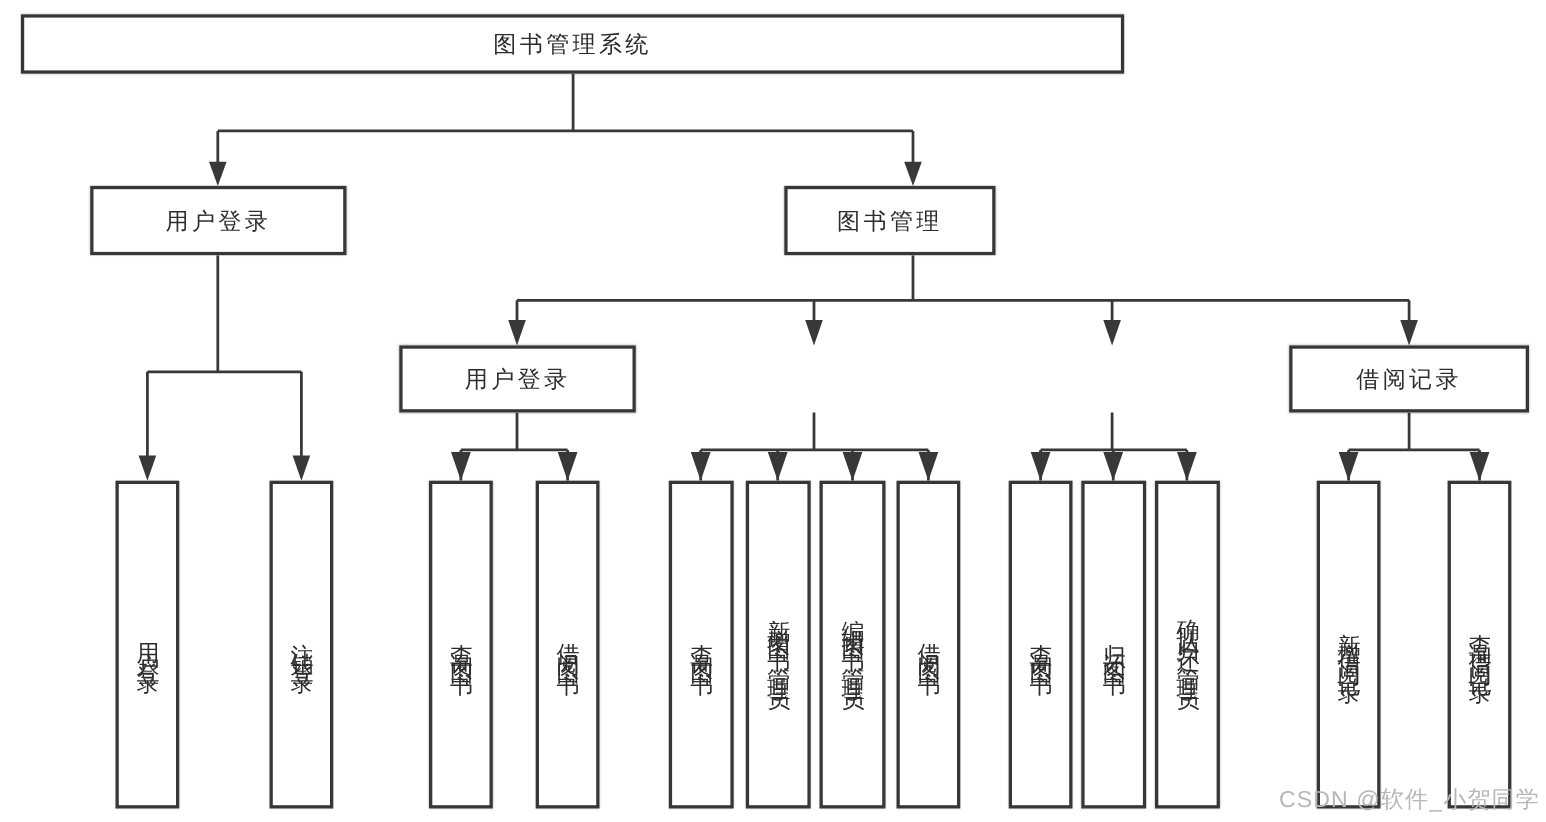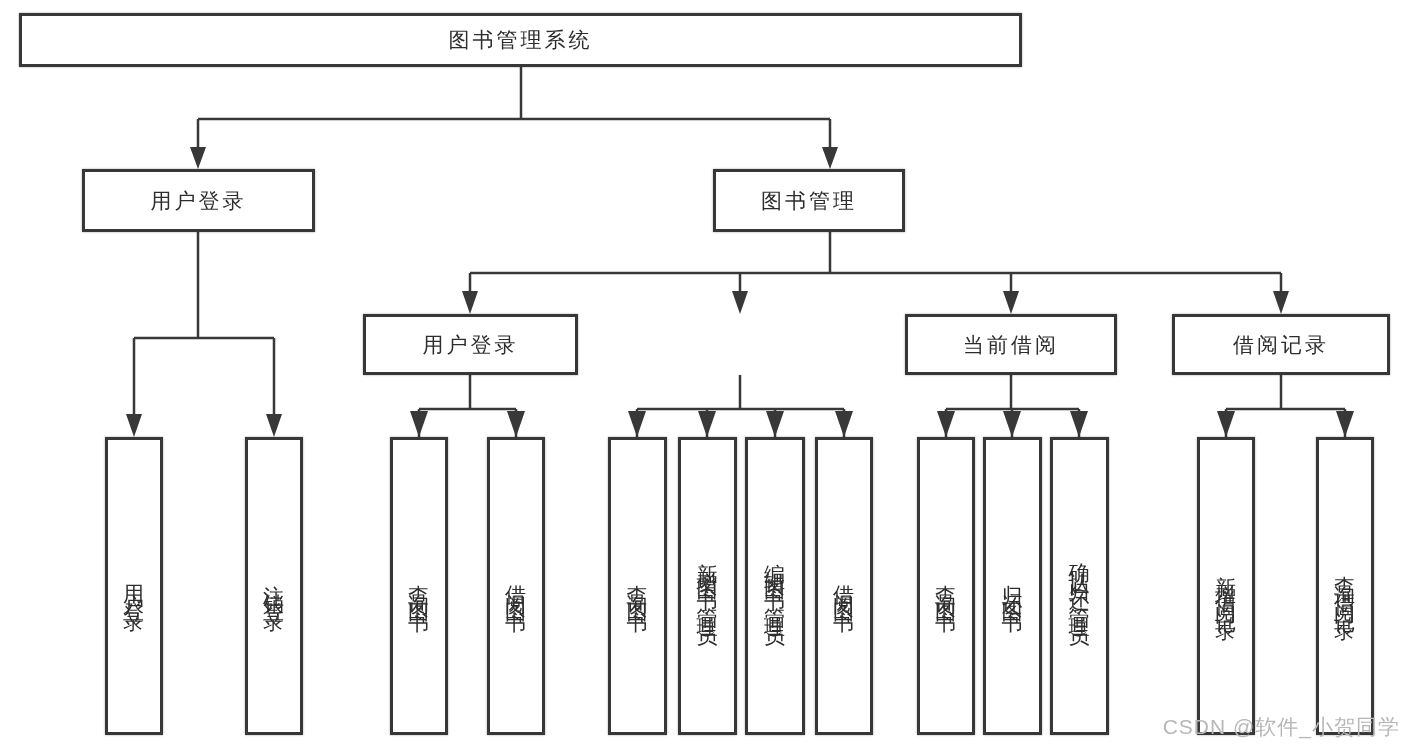--- a/index.html
+++ b/index.html
@@ -105,23 +105,20 @@
   <div class="box h" style="left:82px;top:169px;width:233px;height:63px">
     <span class="lbl">用户登录</span>
   </div>
   <div class="box h" style="left:713px;top:169px;width:192px;height:63px">
     <span class="lbl">图书管理</span>
   </div>
 
   <div class="box h" style="left:363px;top:314px;width:215px;height:61px">
     <span class="lbl">用户登录</span>
   </div>
-  <div class="box h" style="left:905px;top:314px;width:212px;height:61px">
-    <span class="lbl">当前借阅</span>
-  </div>
   <div class="box h" style="left:1172px;top:314px;width:218px;height:61px">
     <span class="lbl">借阅记录</span>
   </div>
 
   <div class="box v" style="left:105px;top:437px;width:58px;height:298px">
     <span class="lbl">用户登录</span>
   </div>
   <div class="box v" style="left:245px;top:437px;width:58px;height:298px">
     <span class="lbl">注销登录</span>
   </div>

